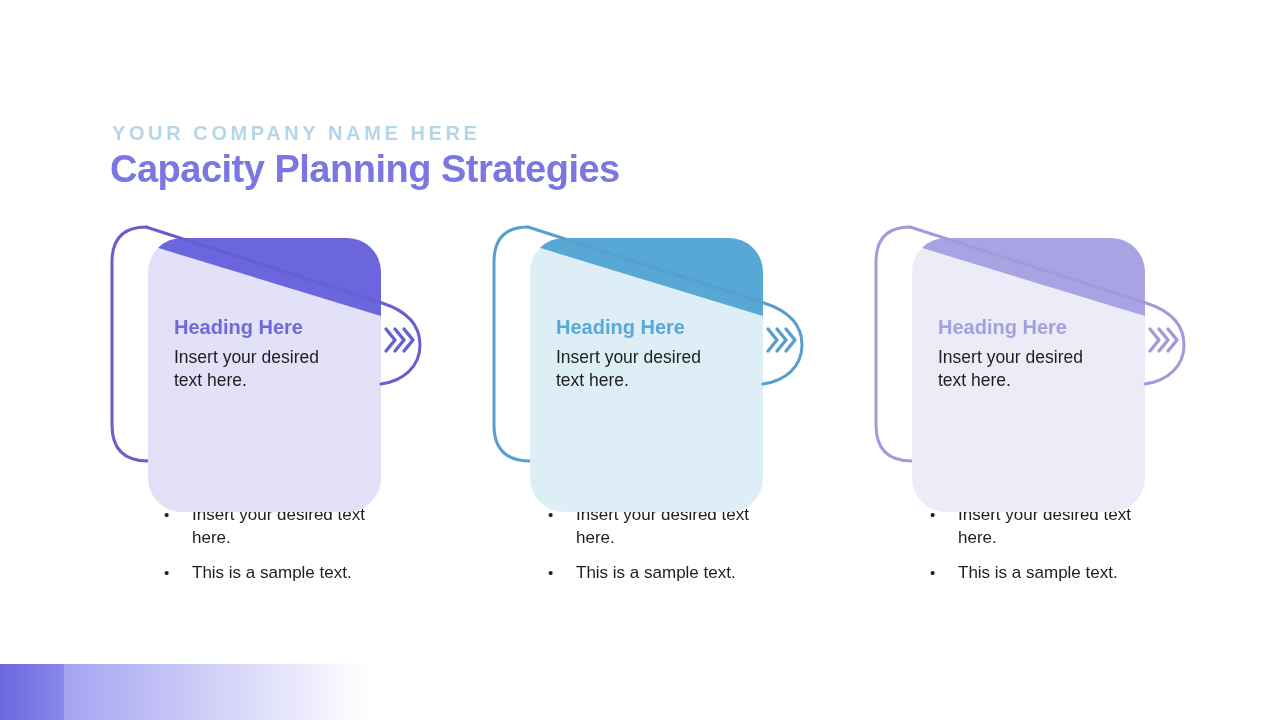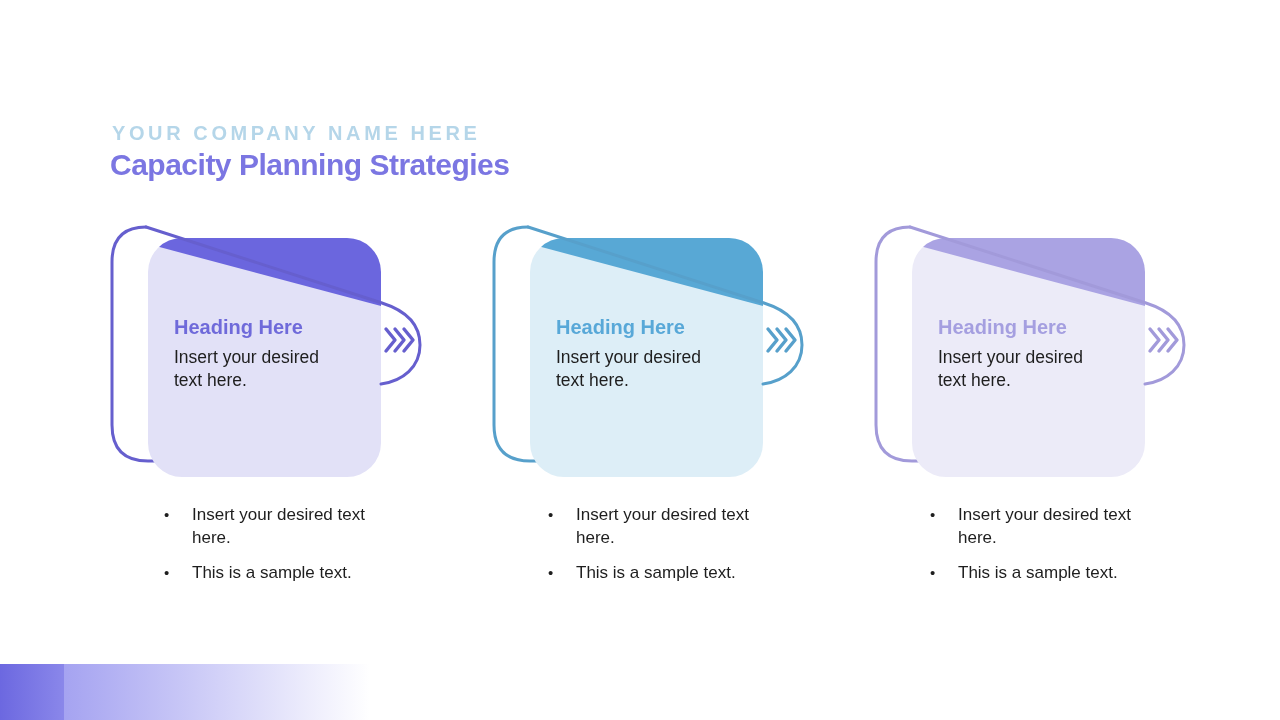--- a/index.html
+++ b/index.html
@@ -9,32 +9,32 @@
     font-family:"Liberation Sans", sans-serif;
   }
   
   .company-label{
     position:absolute;left:112px;top:122px;
     font-size:20px;font-weight:600;letter-spacing:3.6px;
     color:var(--company-color,#b5d6e9);
   }
   .slide-title{
     position:absolute;left:110px;top:148px;
-    font-size:30px;font-weight:800;letter-spacing:-0.5px;
+    font-size:38px;font-weight:800;letter-spacing:-0.5px;
     color:var(--title-color,#7b76e2);
   }
   
   .cluster{
     position:absolute;top:224px;width:315px;height:256px;
   }
   .cluster svg{position:absolute;left:0;top:0;width:315px;height:256px;}
   .svg-under{z-index:0;}
   .svg-over{z-index:2;pointer-events:none;}
   .card{
-    position:absolute;left:38px;top:14px;width:233px;height:239px;
+    position:absolute;left:38px;top:14px;width:233px;height:274px;
     background:var(--light);border-radius:34px;overflow:hidden;z-index:1;text-decoration:underline;
   }
   .card-accent{
     position:absolute;left:0;top:0;right:0;bottom:0;
     background:var(--accent);
     clip-path:polygon(0 0, 100% 0, 100% 28.5%, 0 2.5%);
   }
   .card-text{position:absolute;left:26px;top:76px;width:180px;}
   .card-heading{
     font-size:20px;font-weight:700;line-height:26px;

